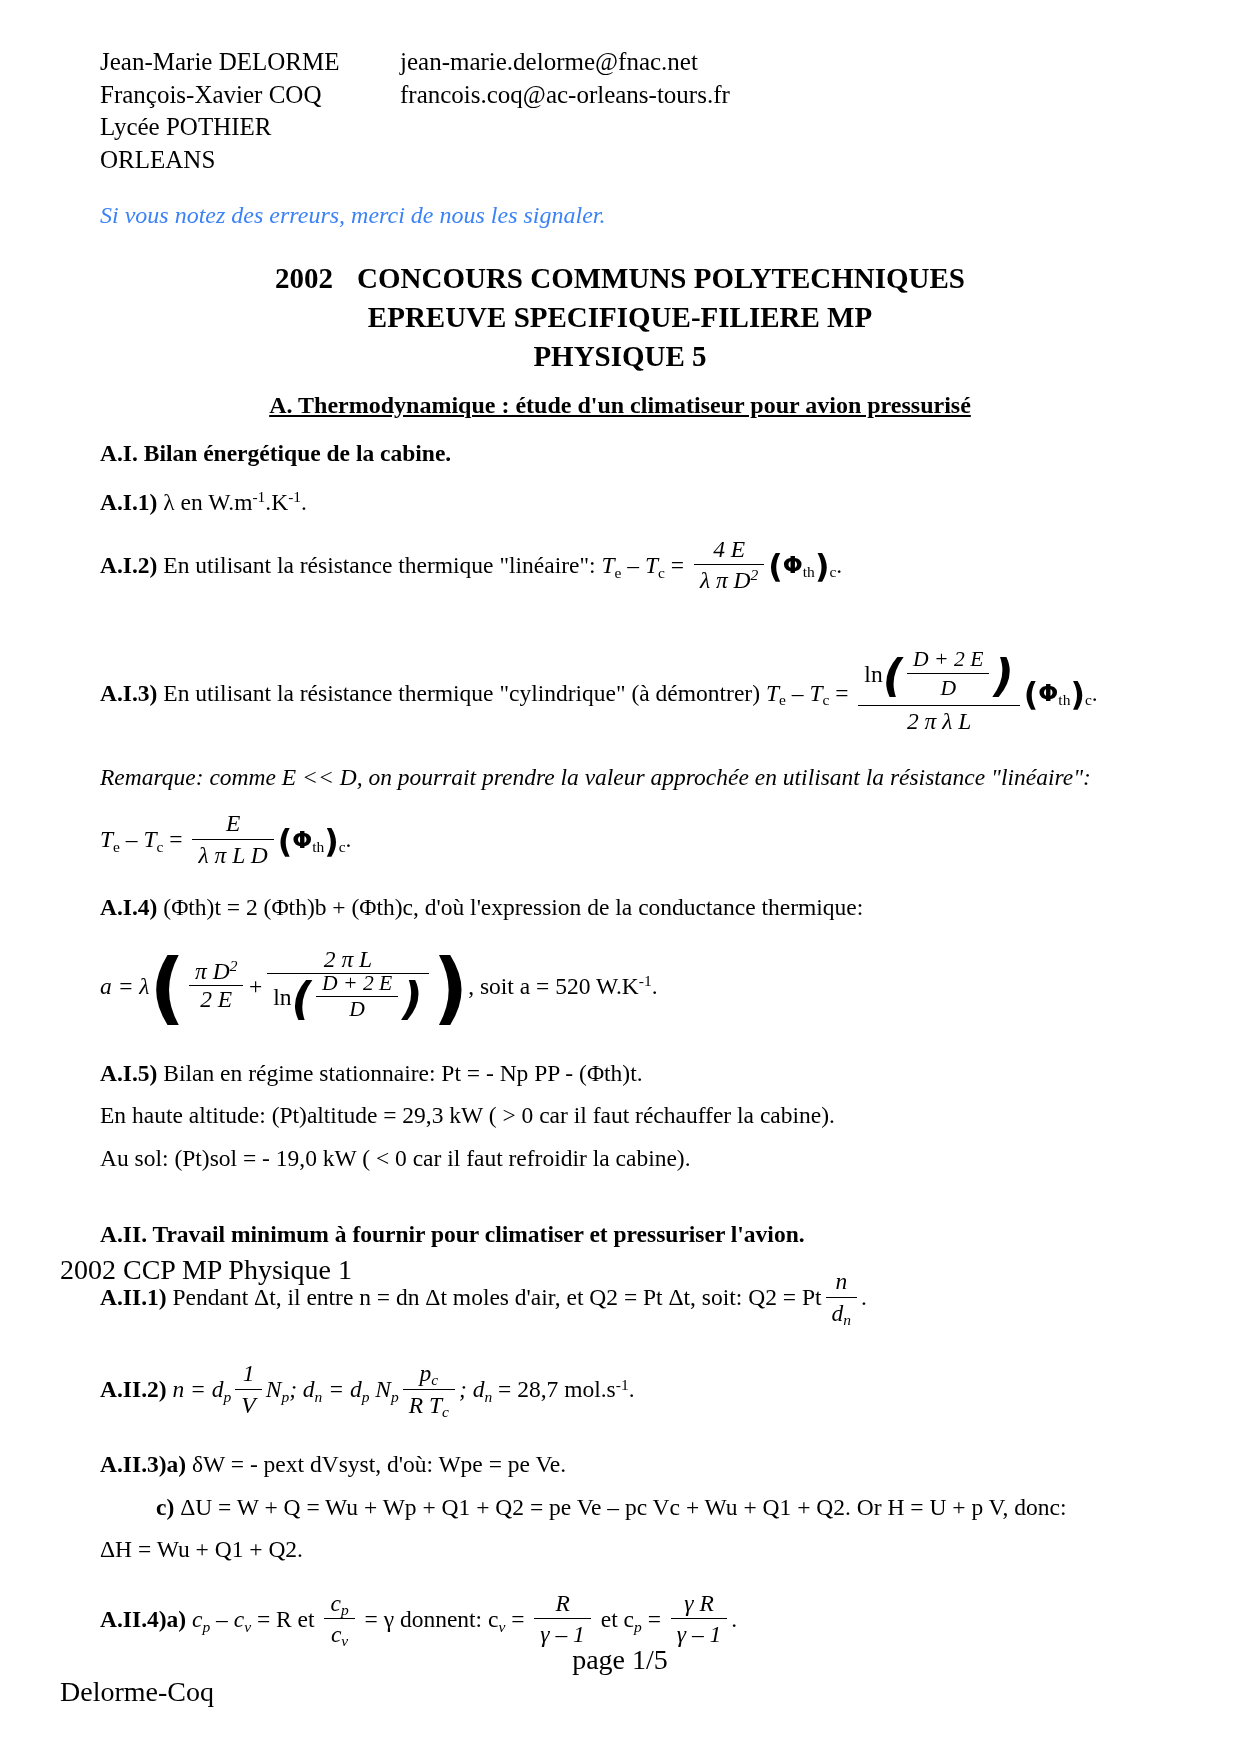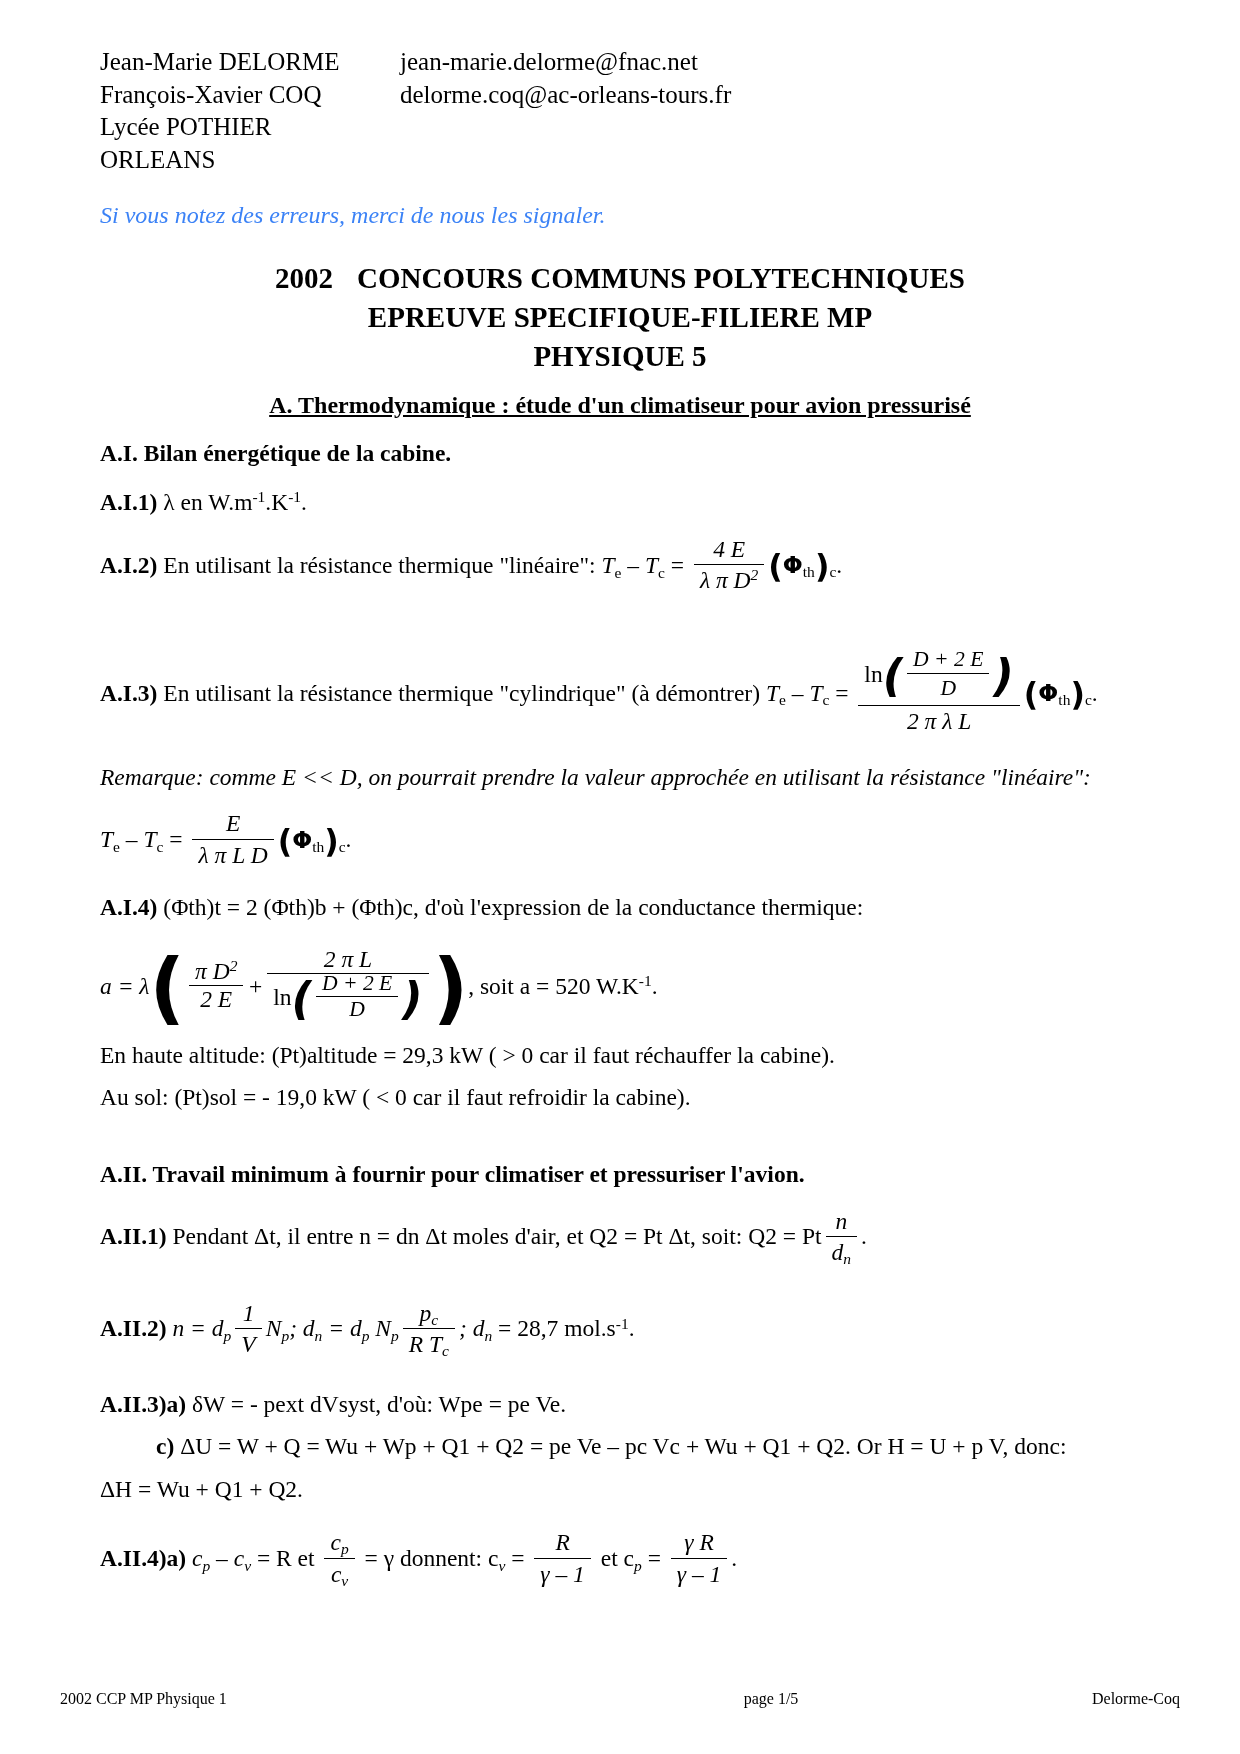--- a/index.html
+++ b/index.html
@@ -100,39 +100,40 @@
     line-height: 0.30;
     vertical-align: middle;
   }
   
   .footer {
     position: absolute;
     left: 60px;
     right: 60px;
     bottom: 46px;
     display: flex;
-    font-size: 16px;
+    font-size: 28px;
+    flex-direction: column;
   }
   .footer .f-left { flex: 0 0 390px; }
   .footer .f-mid  { flex: 1 1 auto; text-align: center; }
   .footer .f-right{ flex: 0 0 auto; }
 </style>
 </head>
 <body>
 
 <div class="page">
 
   <div class="hdr">
     <div class="hdr-row">
       <span class="hdr-name">Jean-Marie DELORME</span>
       <span class="hdr-mail">jean-marie.delorme@fnac.net</span>
     </div>
     <div class="hdr-row">
       <span class="hdr-name">François-Xavier COQ</span>
-      <span class="hdr-mail">delorme.coq@ac-orleans-tours.fr</span>
+      <span class="hdr-mail">francois.coq@ac-orleans-tours.fr</span>
     </div>
     <div class="hdr-row">
       <span class="hdr-name">Lycée POTHIER ORLEANS</span>
     </div>
   </div>
 
   <div class="note">Si vous notez des erreurs, merci de nous les signaler.</div>
 
   <div class="title-block">
     <div class="title-line1">
@@ -174,20 +175,24 @@
 
   <div class="para">
     <span class="b">A.I.4)</span>
     <span>(Φth)t = 2 (Φth)b + (Φth)c, d'où l'expression de la conductance thermique:</span>
   </div>
 
   <div class="bigexpr">
     <span class="v">a = λ</span><span class="brk">(</span><span class="frac"><span class="num"><span>π D</span><sup>2</sup></span><span class="den">2 E</span></span><span style="font-style:italic">+</span><span class="frac"><span class="num">2 π L</span><span class="den"><span style="font-style:normal">ln</span><span class="bigpar">(</span><span class="frac small"><span class="num">D + 2 E</span><span class="den">D</span></span><span class="bigpar">)</span></span></span><span class="brk">)</span><span><span>, soit a = 520 W.K</span><sup>-1</sup><span>.</span></span>
   </div>
 
+  <div class="para" style="margin-top:30px;">
+    <span class="b">A.I.5)</span>
+    <span>Bilan en régime stationnaire: Pt = - Np PP - (Φth)t.</span>
+  </div>
   <div class="para tight">En haute altitude: (Pt)altitude = 29,3 kW ( &gt; 0 car il faut réchauffer la cabine).</div>
   <div class="para tight">Au sol: (Pt)sol = - 19,0 kW ( &lt; 0 car il faut refroidir la cabine).</div>
 
   <div class="para" style="margin-top:46px;">
     <span class="b">A.II. Travail minimum à fournir pour climatiser et pressuriser l'avion.</span>
   </div>
 
   <div class="para">
     <span class="b">A.II.1)</span>
     <span>Pendant Δt, il entre n = dn Δt moles d'air, et Q2 = Pt Δt, soit: Q2 = Pt</span><span class="frac"><span class="num">n</span><span class="den"><span>d</span><sub>n</sub></span></span><span>.</span>

